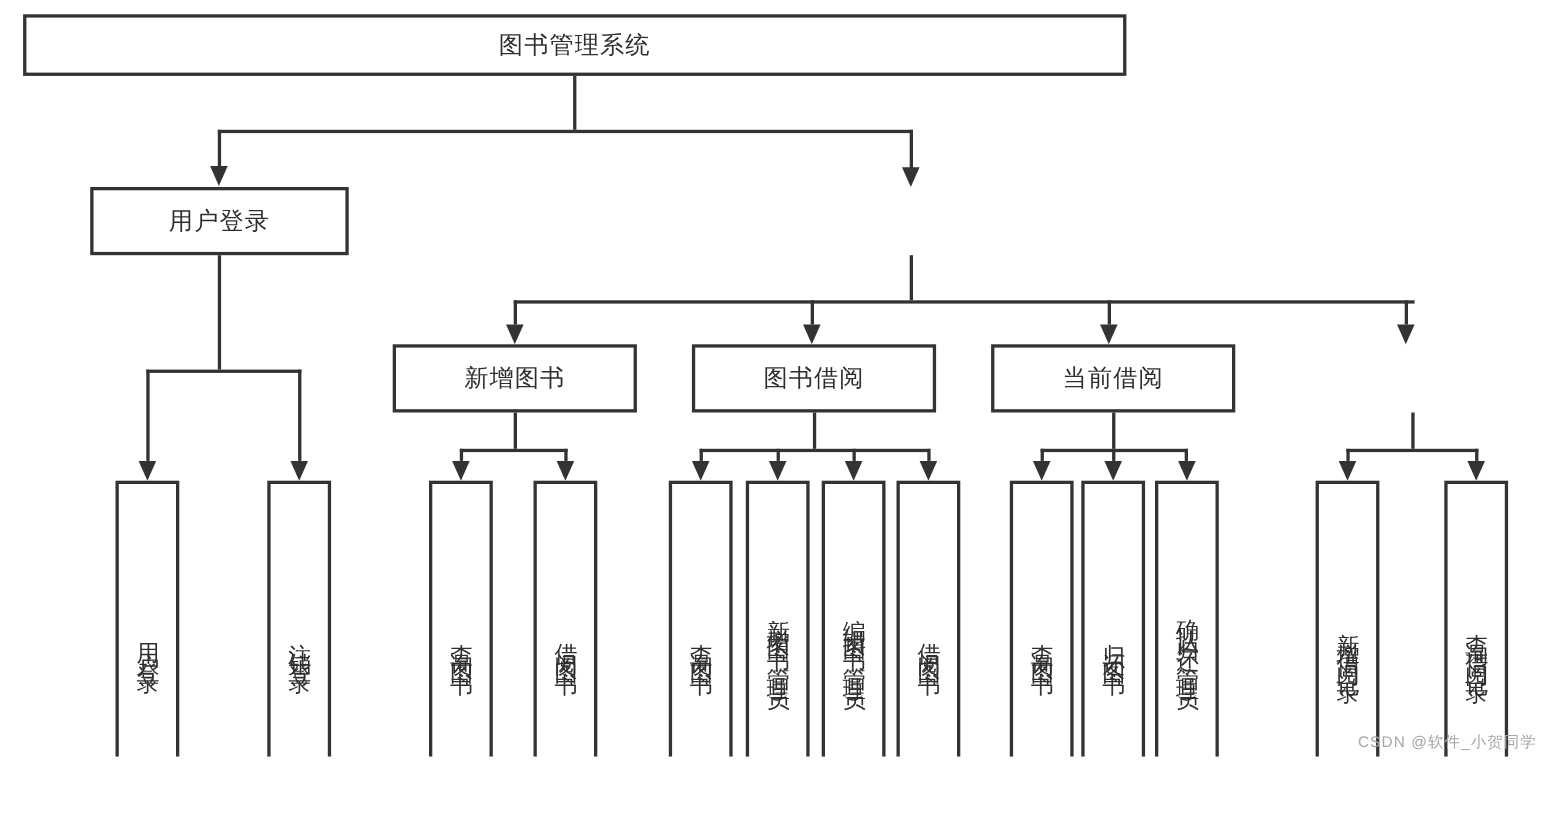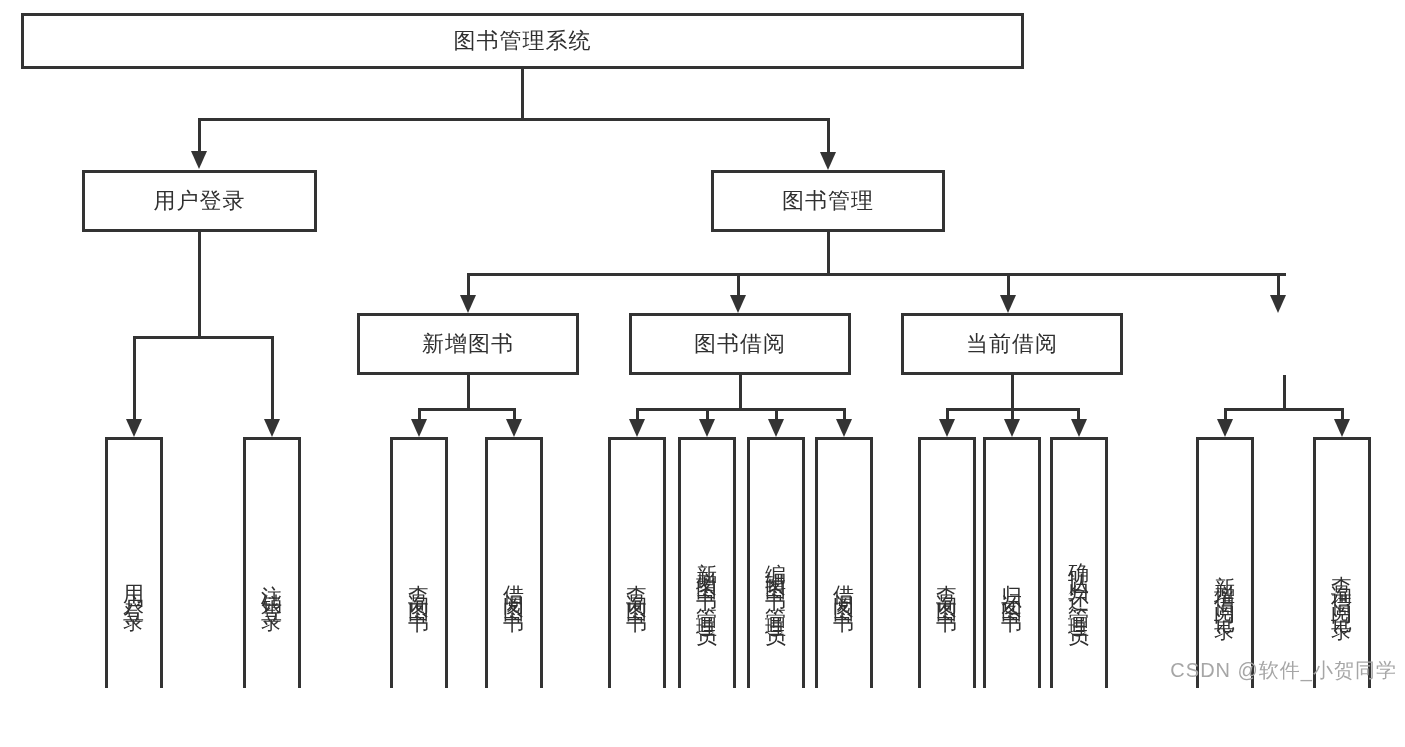--- a/index.html
+++ b/index.html
@@ -39,21 +39,21 @@
   .arrow{
     position:absolute;width:0;height:0;
     border-left:8px solid transparent;
     border-right:8px solid transparent;
     border-top:18px solid var(--line);
   }
   .watermark{
     position:absolute;
     right:8px;bottom:4px;
     color:var(--wm);
-    font-size:20px;
+    font-size:14px;
     letter-spacing:1px;
   }
 </style>
 </head>
 <body>
 
 <div class="canvas">
 
   <div class="box" style="left:21px;top:13px;width:1003px;height:56px;">
     <span>图书管理系统</span>
@@ -61,23 +61,20 @@
 
   <div class="vline" style="left:521px;top:69px;height:49px;"></div>
   <div class="hline" style="left:198px;top:118px;width:632px;"></div>
   <div class="vline" style="left:198px;top:118px;height:35px;"></div>
   <div class="arrow" style="left:191px;top:151px;"></div>
   <div class="vline" style="left:827px;top:118px;height:35px;"></div>
   <div class="arrow" style="left:820px;top:152px;"></div>
 
   <div class="box" style="left:82px;top:170px;width:235px;height:62px;">
     <span>用户登录</span>
-  </div>
-  <div class="box" style="left:711px;top:170px;width:234px;height:62px;">
-    <span>图书管理</span>
   </div>
 
   <div class="vline" style="left:198px;top:232px;height:104px;"></div>
   <div class="hline" style="left:133px;top:336px;width:141px;"></div>
   <div class="vline" style="left:133px;top:336px;height:83px;"></div>
   <div class="arrow" style="left:126px;top:419px;"></div>
   <div class="vline" style="left:271px;top:336px;height:83px;"></div>
   <div class="arrow" style="left:264px;top:419px;"></div>
 
   <div class="vline" style="left:827px;top:232px;height:41px;"></div>

